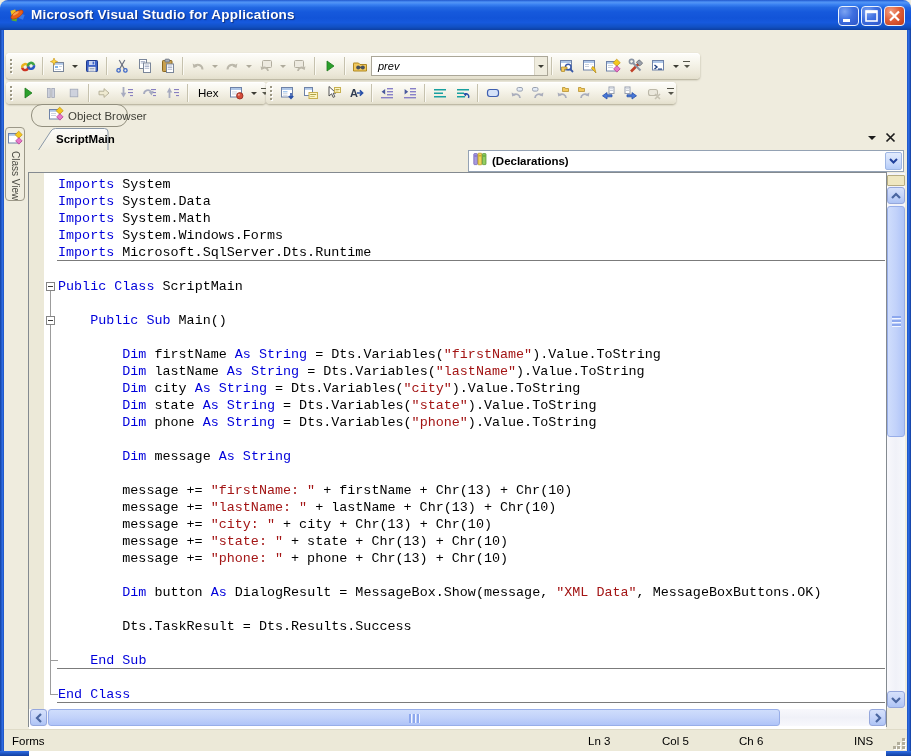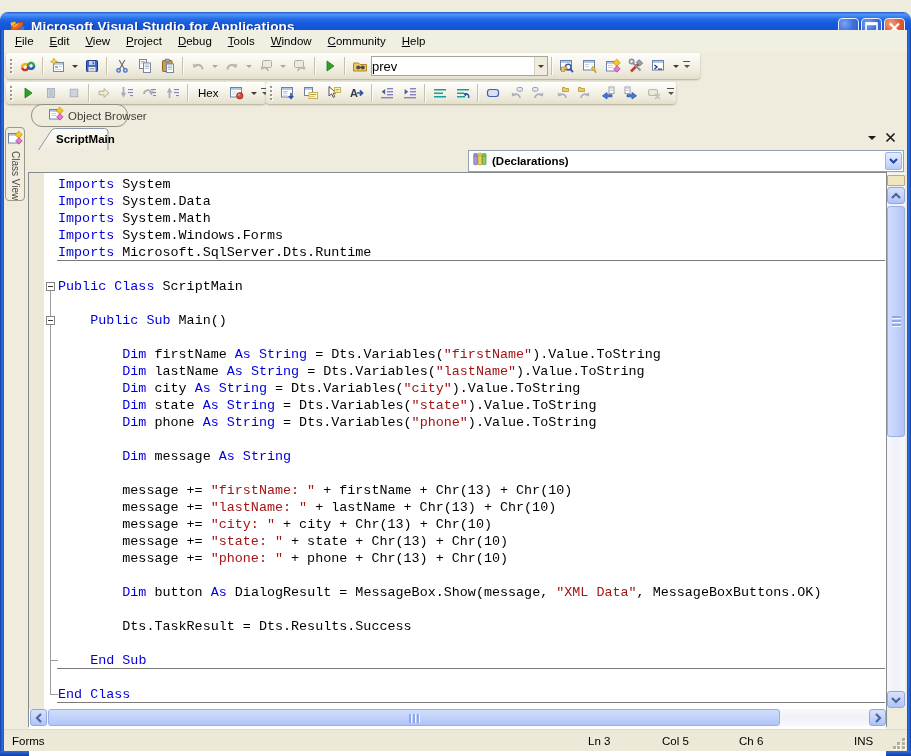--- a/index.html
+++ b/index.html
@@ -6,21 +6,20 @@
   *{box-sizing:border-box;}
   #window{
     position:relative;width:911px;height:756px;overflow:hidden;
     font-family:"Liberation Sans",sans-serif;background:#EFECDE;
   }
   
   #titlebar{
     position:absolute;left:0;top:0;width:911px;height:30px;
     border-radius:8px 8px 0 0;
     background:linear-gradient(180deg,#1F54C8 0%,#3D7EEB 4%,#5295F5 9%,#3D84F3 14%,#2268E2 25%,#1659DC 40%,#1254D8 60%,#1659DD 75%,#1150C2 90%,#0D3FA2 100%);
-    margin-top:12px;
   }
   #title-icon{position:absolute;left:8px;top:6px;width:18px;height:18px;}
   #title-text{
     position:absolute;left:31px;top:7px;
     font-size:13.5px;font-weight:bold;color:#fff;letter-spacing:0.2px;
     text-shadow:1px 1px 1px #10307E;
     white-space:nowrap;
   }
   .cap-btn{position:absolute;top:6px;width:21px;height:20px;border-radius:4px;border:1px solid #EAF2FD;}
   .cap-blue{background:radial-gradient(circle at 30% 25%,#7DA4F2 0%,#3E6FE0 45%,#2C55C8 100%);}
@@ -57,21 +56,21 @@
   .tb-sep::after{content:"";position:absolute;left:3px;top:1px;width:1px;height:18px;background:#C6C2AE;box-shadow:1px 0 0 #FBFAF4;}
   .tb-btn{width:23px;height:22px;flex:none;display:flex;align-items:center;justify-content:center;}
   .tb-arrow{width:11px;height:22px;flex:none;display:flex;align-items:center;justify-content:center;}
   .tb-arrow i{width:0;height:0;border:3.4px solid transparent;border-top-color:#3C3C34;margin-top:4px;}
   .tb-arrow.disabled i{border-top-color:#AFAB9C;}
   .tb-overflow{width:11px;height:22px;flex:none;display:flex;flex-direction:column;align-items:center;justify-content:center;gap:1px;}
   .tb-overflow i.bar{width:7px;height:1.6px;background:#55554A;}
   .tb-overflow i.tri{width:0;height:0;border:3.2px solid transparent;border-top-color:#55554A;margin-top:2px;}
   .tb-label{flex:none;padding:2px 7px;font-size:11.5px;color:#000;}
   .tb-combo{flex:none;width:177px;height:20px;border:1px solid #ABA798;background:#fff;display:flex;align-items:center;position:relative;}
-  .tb-combo .cval{font-size:13px;padding-left:0;color:#000;flex:1;}
+  .tb-combo .cval{font-size:11px;padding-left:6px;color:#000;flex:1;font-style:italic;}
   .tb-combo .cbtn{width:13px;height:18px;background:#EFECDE;display:flex;align-items:center;justify-content:center;border-left:1px solid #D8D4C4;}
   .tb-combo .cbtn i{width:0;height:0;border:3.4px solid transparent;border-top-color:#3C3C34;margin-top:4px;}
   
   #ob-button{
     position:absolute;left:31px;top:104px;width:97px;height:23px;
     border:1px solid #928F7E;border-radius:11px;background:#EFECDE;
     display:flex;align-items:center;padding-left:16px;
   }
   #ob-button .lbl{font-size:11.5px;color:#3F3F37;margin-left:4px;white-space:nowrap;}
   #class-view-tab{
@@ -183,31 +182,20 @@
         </svg></span>
     <span class="cap-btn" id="btn-close"><svg width="19" height="18" viewBox="0 0 19 18">
           <path d="M5,4.5 L14,13.5 M14,4.5 L5,13.5" stroke="#fff" stroke-width="2.2"></path>
         </svg></span>
   </div>
 
   <div class="winborder" id="border-left"></div>
   <div class="winborder" id="border-right"></div>
   <div class="winborder" id="border-bottom"></div>
 
-  <div id="menubar">
-      <span class="menu-item"><u>F</u>ile</span>
-      <span class="menu-item"><u>E</u>dit</span>
-      <span class="menu-item"><u>V</u>iew</span>
-      <span class="menu-item"><u>P</u>roject</span>
-      <span class="menu-item"><u>D</u>ebug</span>
-      <span class="menu-item"><u>T</u>ools</span>
-      <span class="menu-item"><u>W</u>indow</span>
-      <span class="menu-item"><u>C</u>ommunity</span>
-      <span class="menu-item"><u>H</u>elp</span>
-    </div>
 
   <div id="toolbar-panel">
     <div class="toolstrip" id="strip-standard">
         <span class="tb-grip">
           <i></i>
           <i></i>
           <i></i>
           <i></i>
         </span>
         <span class="tb-btn">

